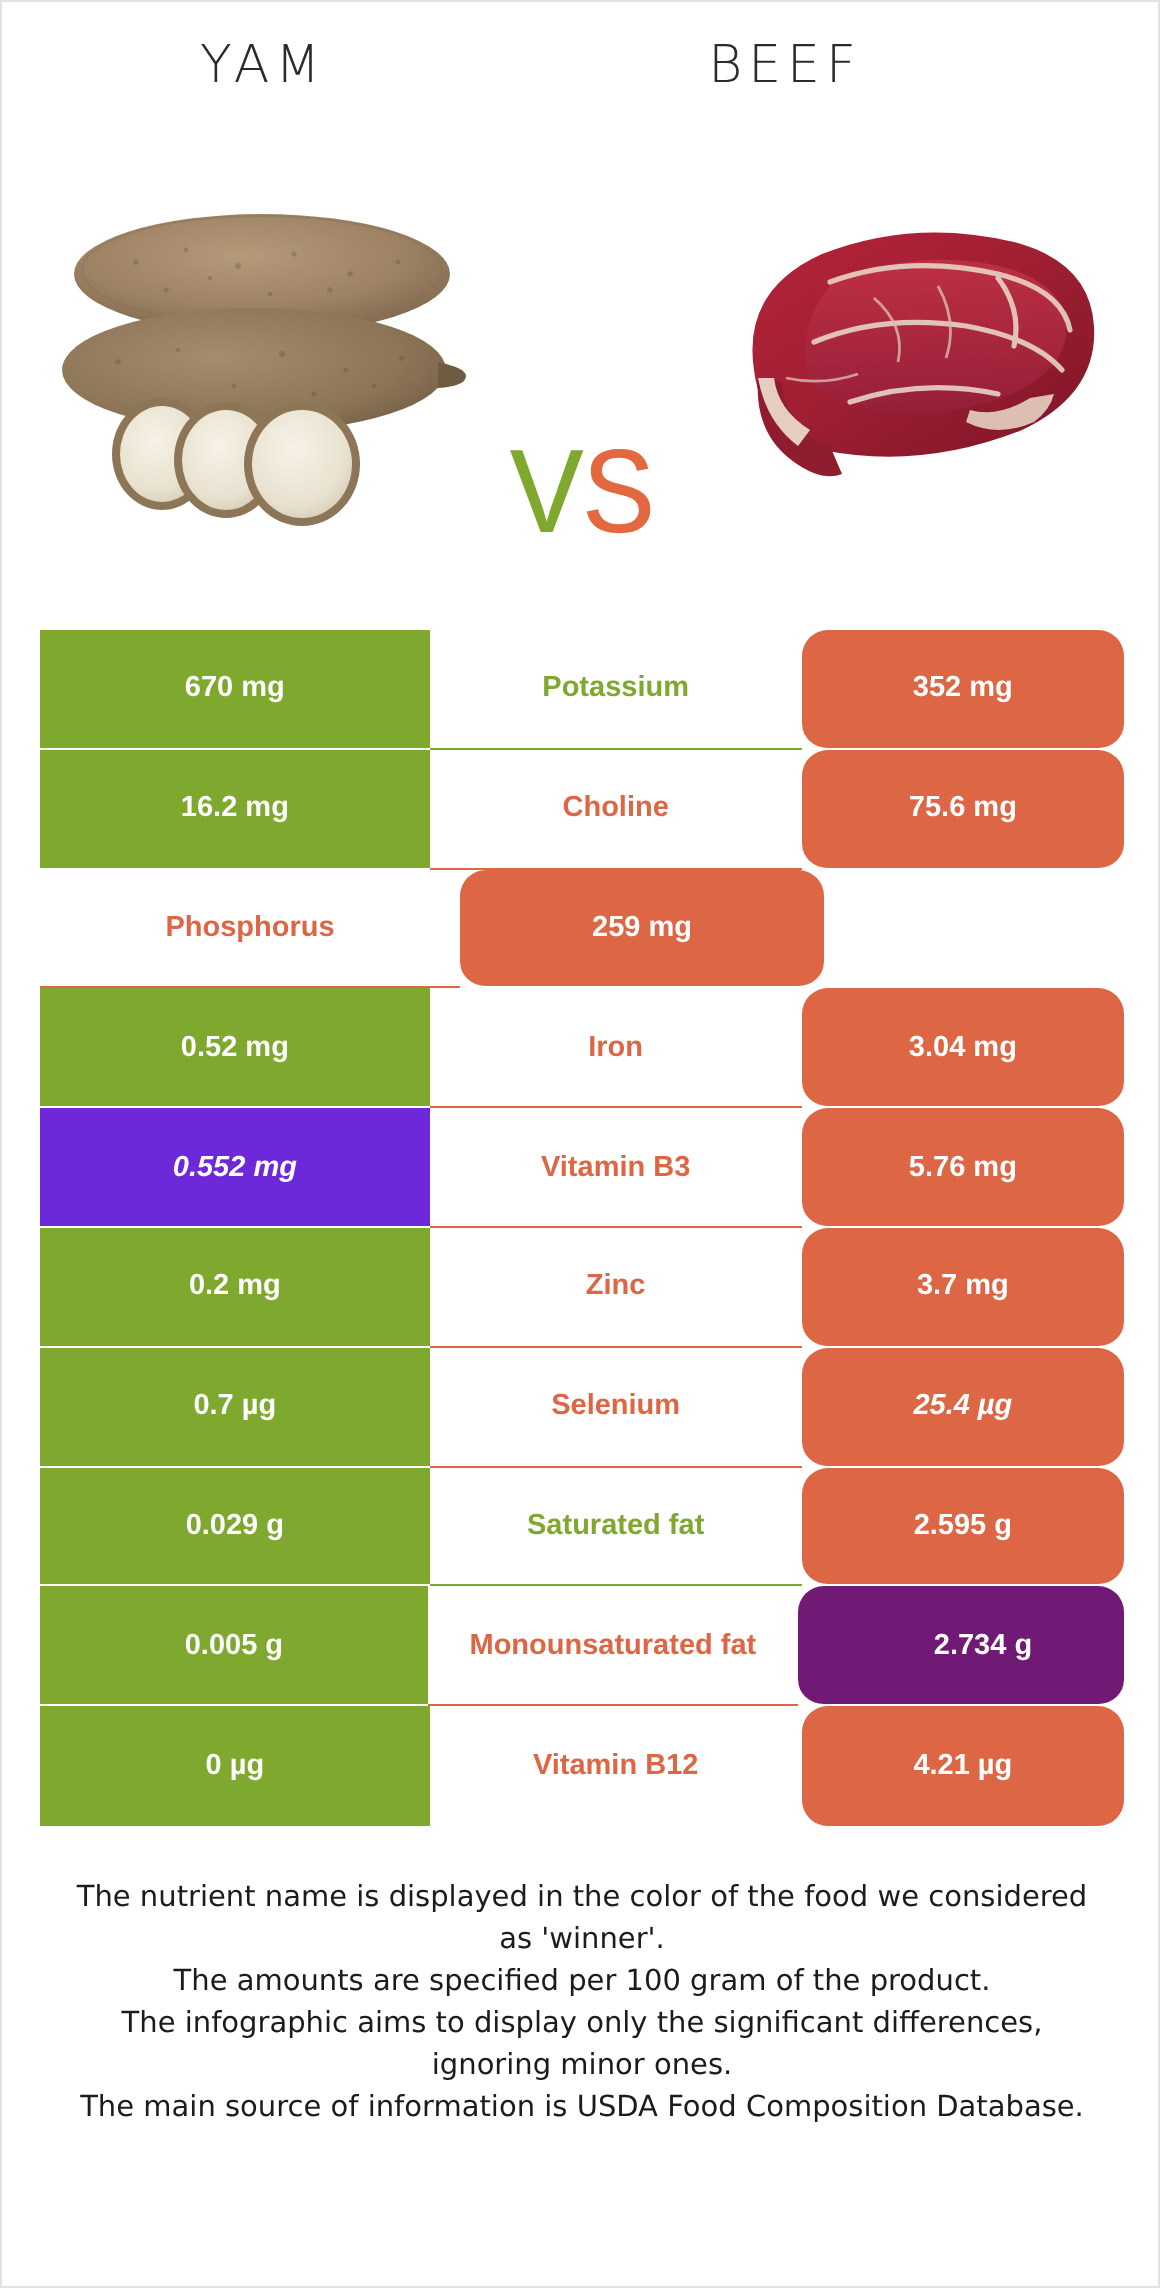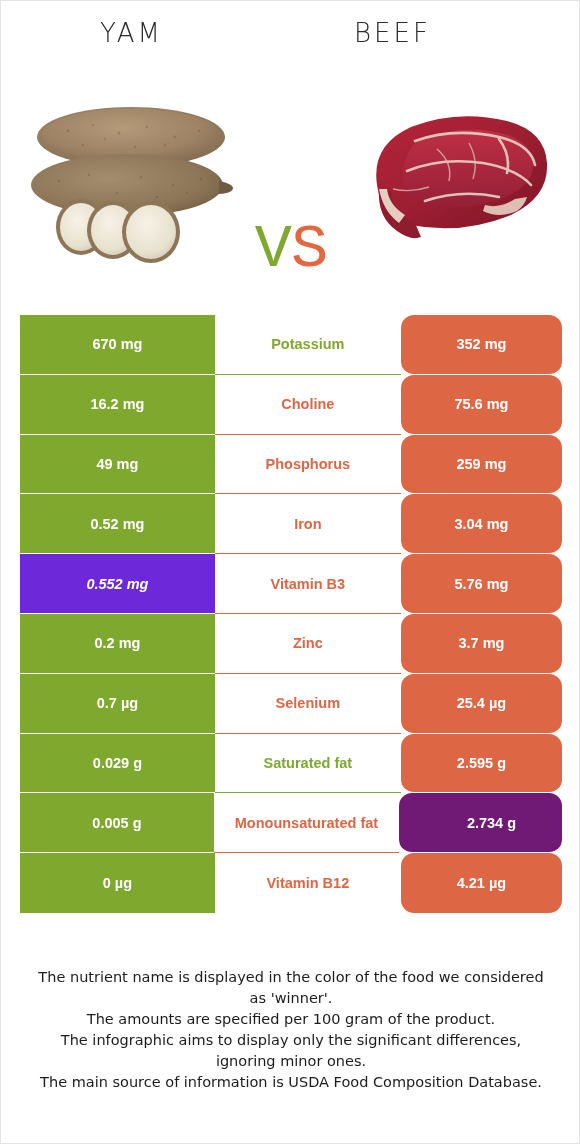--- a/index.html
+++ b/index.html
@@ -118,21 +118,21 @@
   }
   .row:last-child .cell-left,
   .row:last-child .cell-right {
     border-bottom: none;
   }
 
   
   .footer {
     position: absolute;
     left: 30px;
-    top: 966px;
+    top: 938px;
     width: 520px;
     text-align: center;
     font-size: 14.5px;
     line-height: 21px;
     color: #1c1c1c;
     font-family: "DejaVu Sans", sans-serif;
   }
   .footer p { margin: 0; }
 </style>
 </head>
@@ -248,21 +248,20 @@
       <div class="cell cell-right" style="background: rgb(221, 102, 68);">352 mg</div>
     </div>
 
     <div class="row">
       <div class="cell cell-left" style="background: rgb(127, 168, 47);">16.2 mg</div>
       <div class="cell cell-mid" style="color: rgb(221, 102, 68); border-bottom: 1px solid rgb(221, 102, 68);">Choline</div>
       <div class="cell cell-right" style="background: rgb(221, 102, 68);">75.6 mg</div>
     </div>
 
     <div class="row">
-      <div class="cell cell-left" style="background: rgb(127, 168, 47);">49 mg</div>
       <div class="cell cell-mid" style="color: rgb(221, 102, 68); border-bottom: 1px solid rgb(221, 102, 68);">Phosphorus</div>
       <div class="cell cell-right" style="background: rgb(221, 102, 68);">259 mg</div>
     </div>
 
     <div class="row">
       <div class="cell cell-left" style="background: rgb(127, 168, 47);">0.52 mg</div>
       <div class="cell cell-mid" style="color: rgb(221, 102, 68); border-bottom: 1px solid rgb(221, 102, 68);">Iron</div>
       <div class="cell cell-right" style="background: rgb(221, 102, 68);">3.04 mg</div>
     </div>
 
@@ -274,21 +273,21 @@
 
     <div class="row">
       <div class="cell cell-left" style="background: rgb(127, 168, 47);">0.2 mg</div>
       <div class="cell cell-mid" style="color: rgb(221, 102, 68); border-bottom: 1px solid rgb(221, 102, 68);">Zinc</div>
       <div class="cell cell-right" style="background: rgb(221, 102, 68);">3.7 mg</div>
     </div>
 
     <div class="row">
       <div class="cell cell-left" style="background: rgb(127, 168, 47);">0.7 µg</div>
       <div class="cell cell-mid" style="color: rgb(221, 102, 68); border-bottom: 1px solid rgb(221, 102, 68);">Selenium</div>
-      <div class="cell cell-right" style="background: rgb(221, 102, 68);">25.4 µg</div>
+      <div class="cell cell-right" style="background: rgb(221, 102, 68); font-style: italic;">25.4 µg</div>
     </div>
 
     <div class="row">
       <div class="cell cell-left" style="background: rgb(127, 168, 47);">0.029 g</div>
       <div class="cell cell-mid" style="color: rgb(127, 168, 47); border-bottom: 1px solid rgb(127, 168, 47);">Saturated fat</div>
       <div class="cell cell-right" style="background: rgb(221, 102, 68);">2.595 g</div>
     </div>
 
     <div class="row">
       <div class="cell cell-left" style="background: rgb(127, 168, 47);">0.005 g</div>

